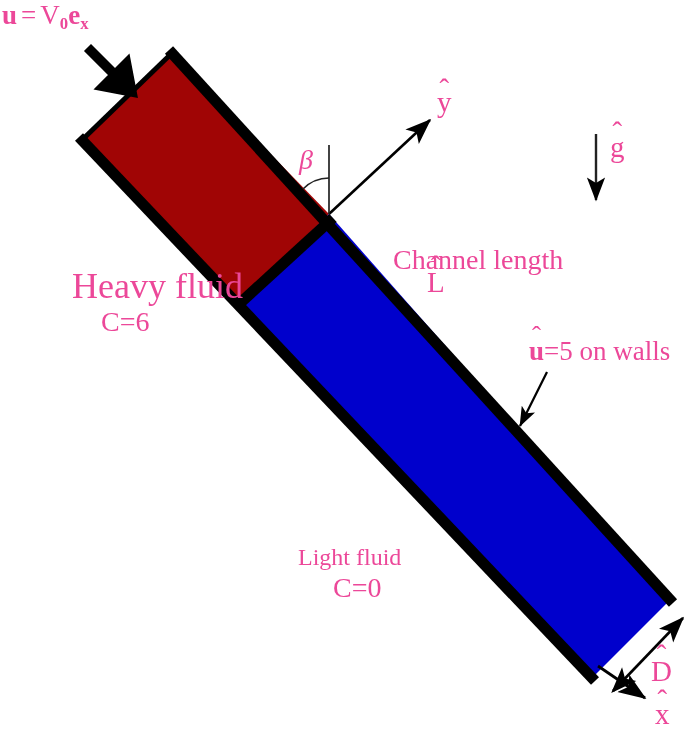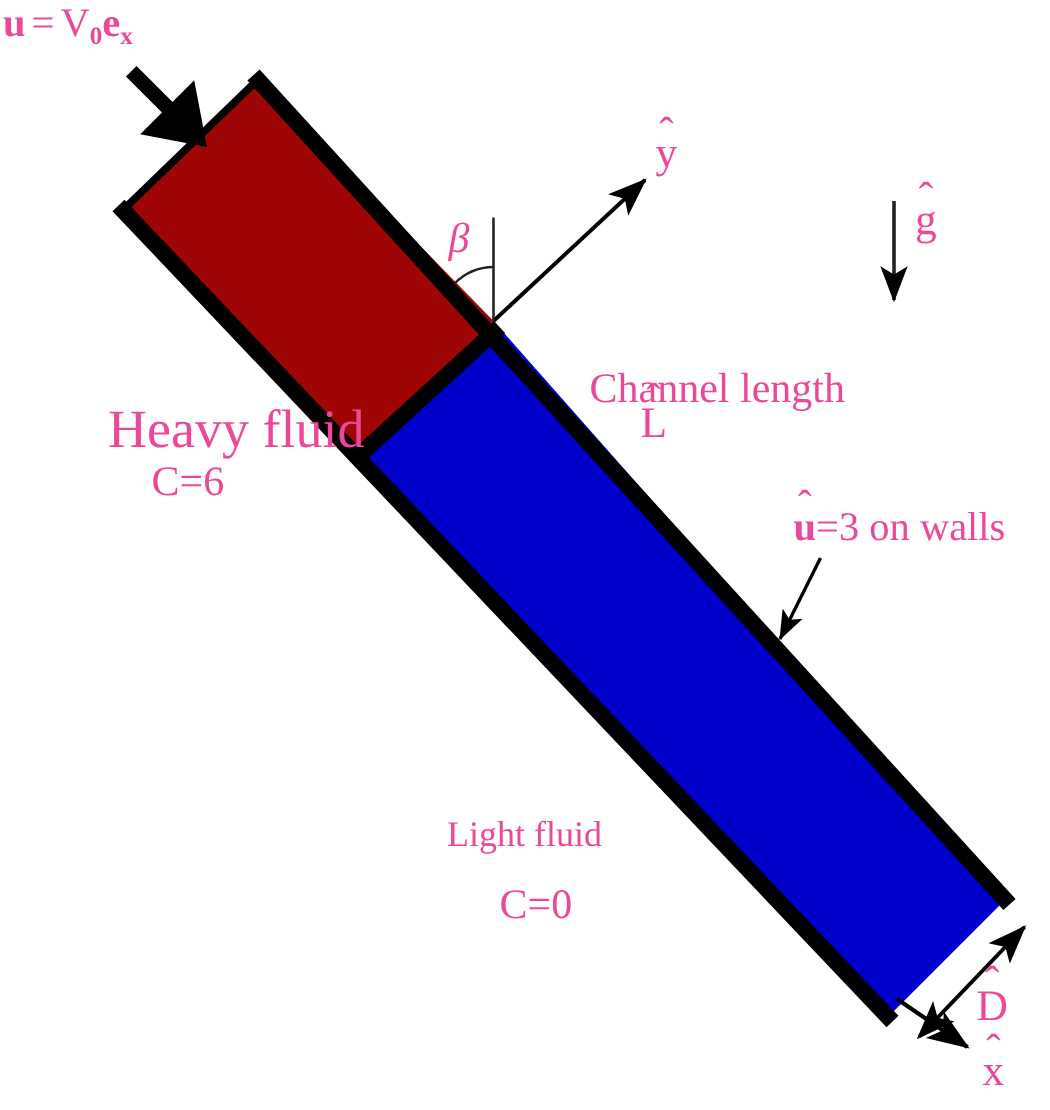--- a/index.html
+++ b/index.html
@@ -56,21 +56,21 @@
   #lbl-inlet-bc  { left: 2px;   top: 2px;   font-size: 27px; }
   #lbl-yaxis     { left: 437px; top: 88px;  font-size: 29px; }
   #lbl-beta      { left: 299px; top: 146px; font-size: 28px; }
   #lbl-gravity   { left: 610px; top: 133px; font-size: 29px; }
   #lbl-chanlen   { left: 393px; top: 228px; font-size: 28px; margin-top: 18px; }
   #lbl-chanlen-sym { left: 427px; top: 268px; font-size: 29px; }
   #lbl-heavy     { left: 72px;  top: 268px; font-size: 36px; }
   #lbl-heavy-c   { left: 101px; top: 308px; font-size: 28px; }
   #lbl-wallbc    { left: 529px; top: 338px; font-size: 27px; }
   #lbl-light     { left: 298px; top: 545px; font-size: 24px; }
-  #lbl-light-c   { left: 333px; top: 590px; font-size: 28px; text-align: right; }
+  #lbl-light-c   { left: 333px; top: 574px; font-size: 28px; text-align: right; }
   #lbl-dwidth    { left: 651px; top: 657px; font-size: 29px; }
   #lbl-xaxis     { left: 655px; top: 700px; font-size: 29px; }
 </style>
 </head>
 <body>
 
 <div id="figure">
 
   <svg id="diagram" viewBox="0 0 700 740">
     <defs>
@@ -131,21 +131,21 @@
 
   <div class="lbl" id="lbl-chanlen">Channel length</div>
   <div class="lbl" id="lbl-chanlen-sym">
     <span class="hatwrap"><span class="hatmark" style="top:-0.56em;">̂</span><span>L</span></span>
   </div>
 
   <div class="lbl" id="lbl-heavy">Heavy fluid</div>
   <div class="lbl" id="lbl-heavy-c">C=6</div>
 
   <div class="lbl" id="lbl-wallbc">
-    <span class="hatwrap bold-vec"><span class="hatmark" style="top:-0.56em;">̂</span><span>u</span></span><span>=3 on walls</span>
+    <span class="hatwrap bold-vec"><span class="hatmark" style="top:-0.56em;">̂</span><span>u</span></span><span>=5 on walls</span>
   </div>
 
   <div class="lbl" id="lbl-light">Light fluid</div>
   <div class="lbl" id="lbl-light-c">C=0</div>
 
   <div class="lbl" id="lbl-dwidth">
     <span class="hatwrap"><span class="hatmark" style="top:-0.56em;">̂</span><span>D</span></span>
   </div>
 
   <div class="lbl" id="lbl-xaxis">

